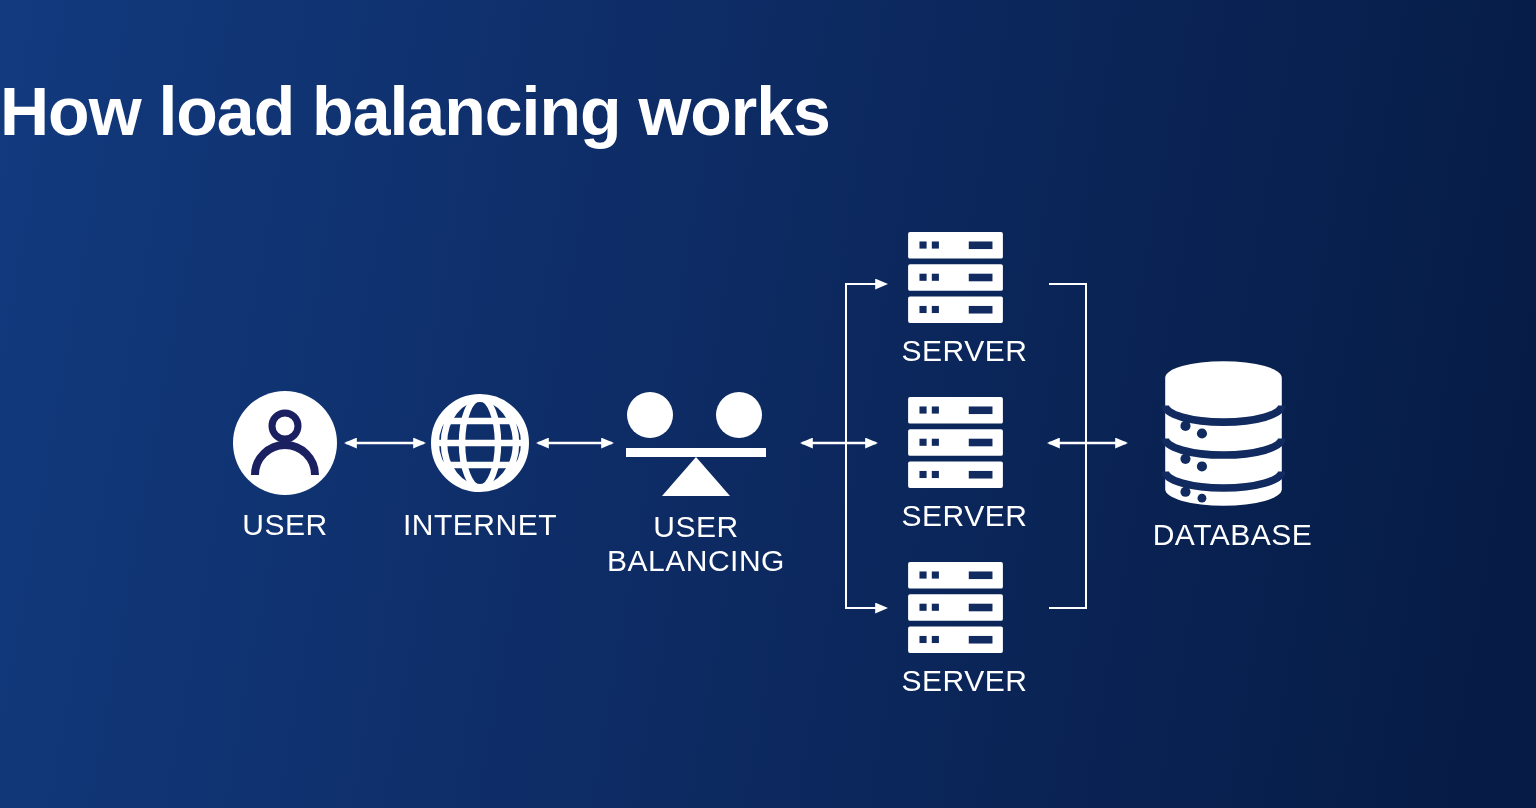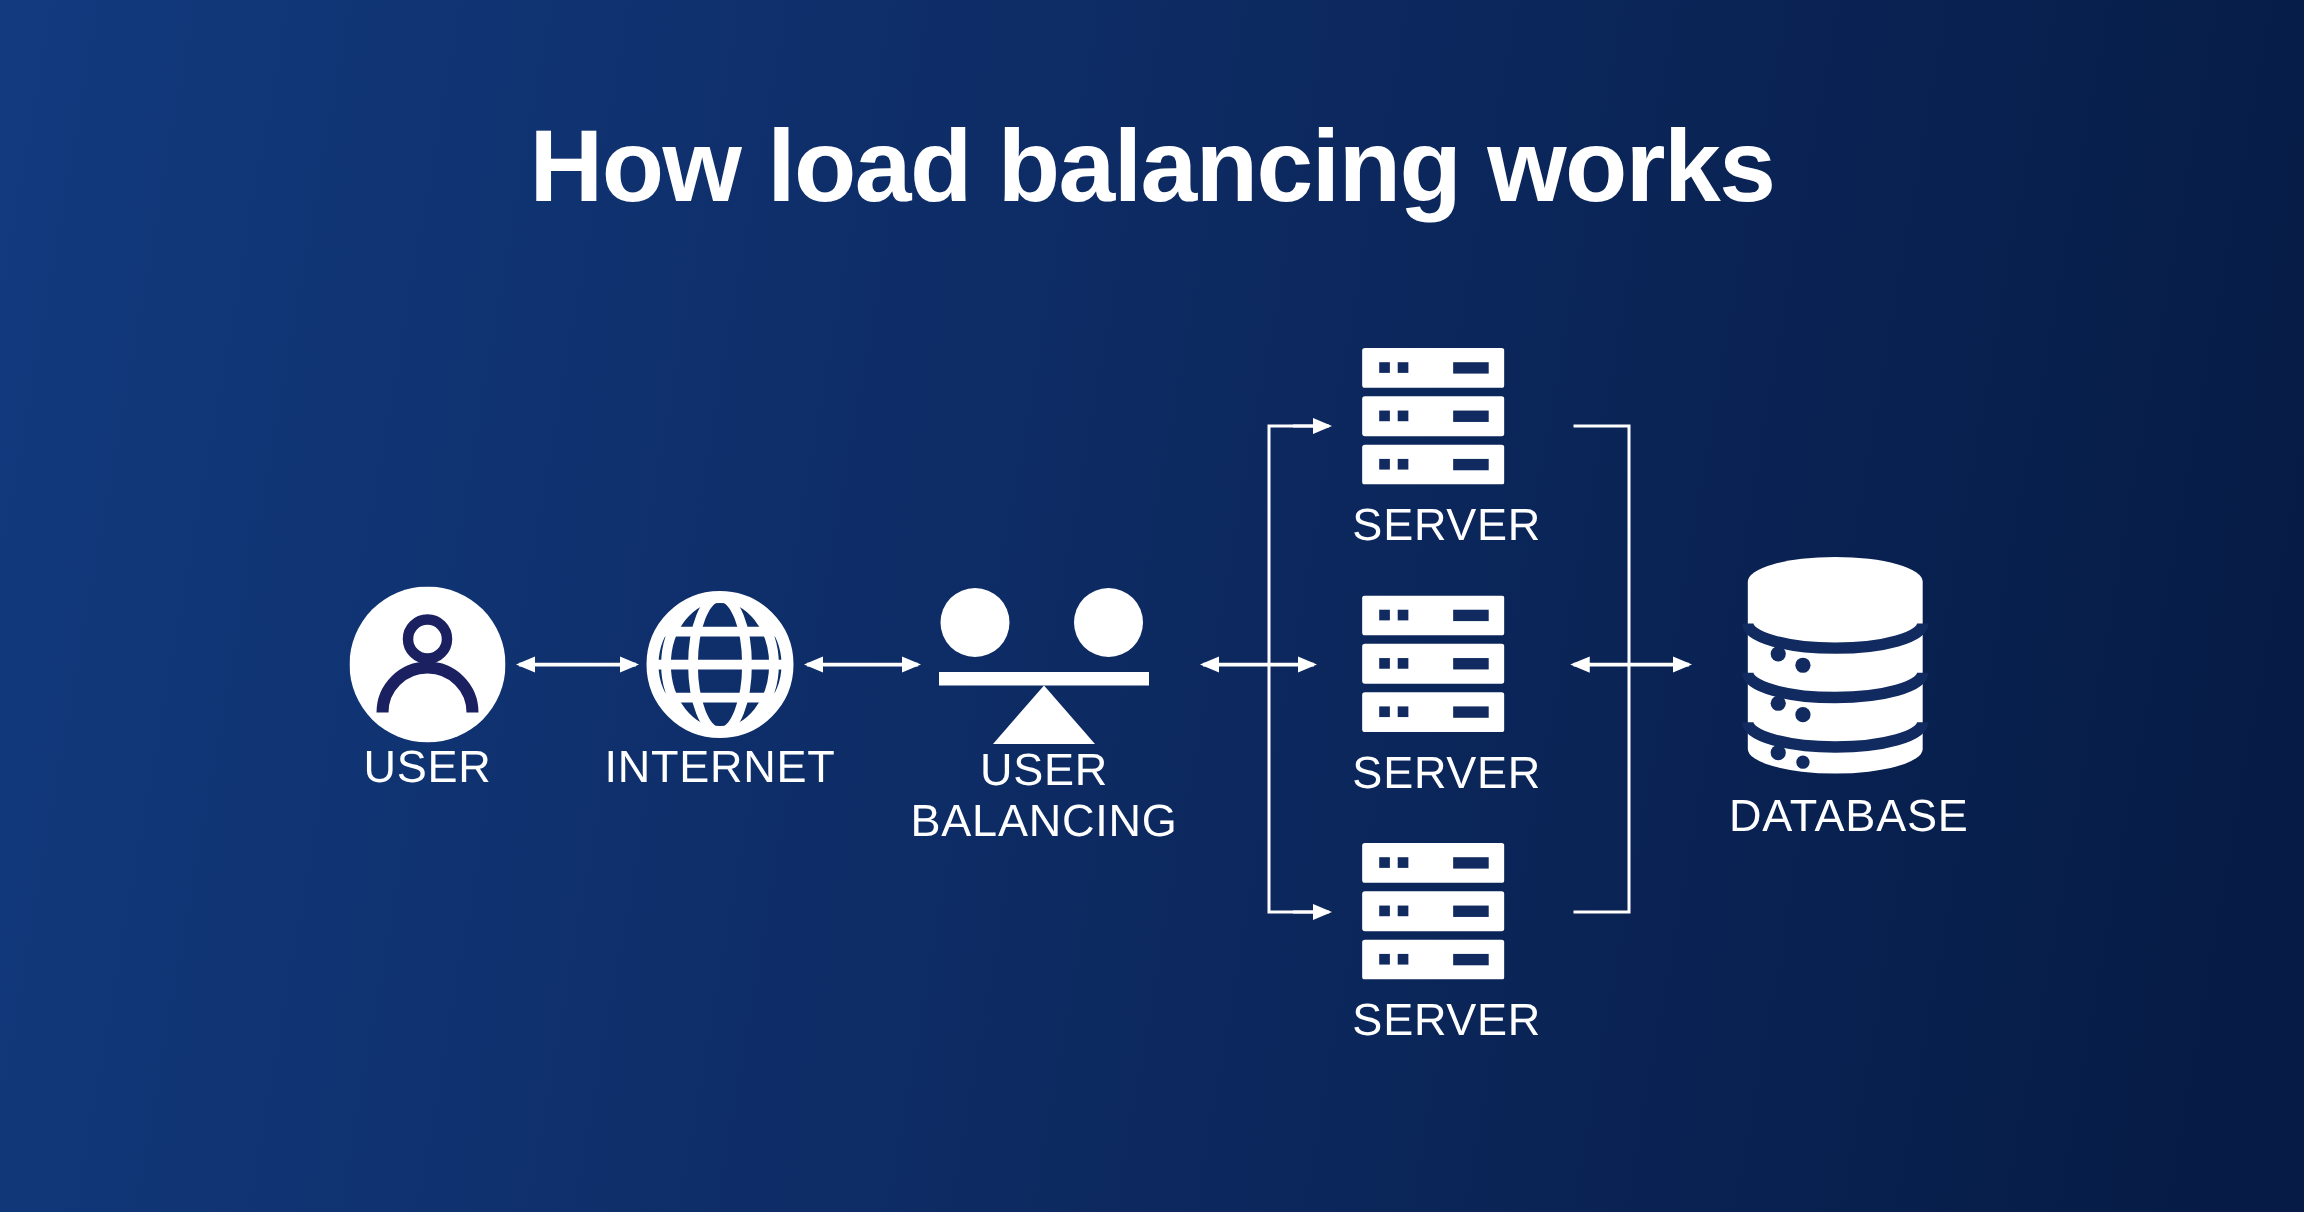--- a/index.html
+++ b/index.html
@@ -8,37 +8,37 @@
     --color-icon-cutout:#112a5f; --color-arrow:#ffffff;
   }
   html,body{margin:0;padding:0;}
   body{font-family:"Liberation Sans","DejaVu Sans",sans-serif;}
   .canvas{
     position:relative; width:1536px; height:808px; overflow:hidden;
     background:linear-gradient(100deg,var(--color-bg-left) 0%,var(--color-bg-mid) 48%,var(--color-bg-right) 96%);
   }
   .title{
     position:absolute; left:0; right:0; top:72px; margin:0;
-    text-align:center; color:var(--color-text);
+    text-align:left; color:var(--color-text);
     font-size:68px; font-weight:700; letter-spacing:-1px;
   }
   .overlay{position:absolute; left:0; top:0; pointer-events:none;}
   .node{position:absolute; display:flex; flex-direction:column; align-items:center;}
   .node .label{
     color:var(--color-text); font-size:30px; font-weight:400;
     letter-spacing:.5px; line-height:34px; text-align:center; white-space:nowrap;
   }
-  .m13{} .m11{margin-top:11px;margin-left:19px;}
+  .m13{margin-top:13px;} .m11{margin-top:11px;margin-left:19px;}
   .node-user{left:185px; top:391px; width:200px;}
   .node-internet{left:380px; top:391px; width:200px;}
   .node-lb{left:586px; top:391px; width:220px;}
   .node-server-1{left:855px; top:232px; width:200px;}
   .node-server-2{left:855px; top:397px; width:200px;}
   .node-server-3{left:855px; top:562px; width:200px;}
-  .node-db{left:1113px; top:370px; width:220px;}
+  .node-db{left:1113px; top:360px; width:220px;}
 </style>
 </head>
 <body>
 
 <div class="canvas">
 
   <h1 class="title">How load balancing works</h1>
 
   <svg class="overlay" width="1536" height="808" viewBox="0 0 1536 808">
     <defs>

